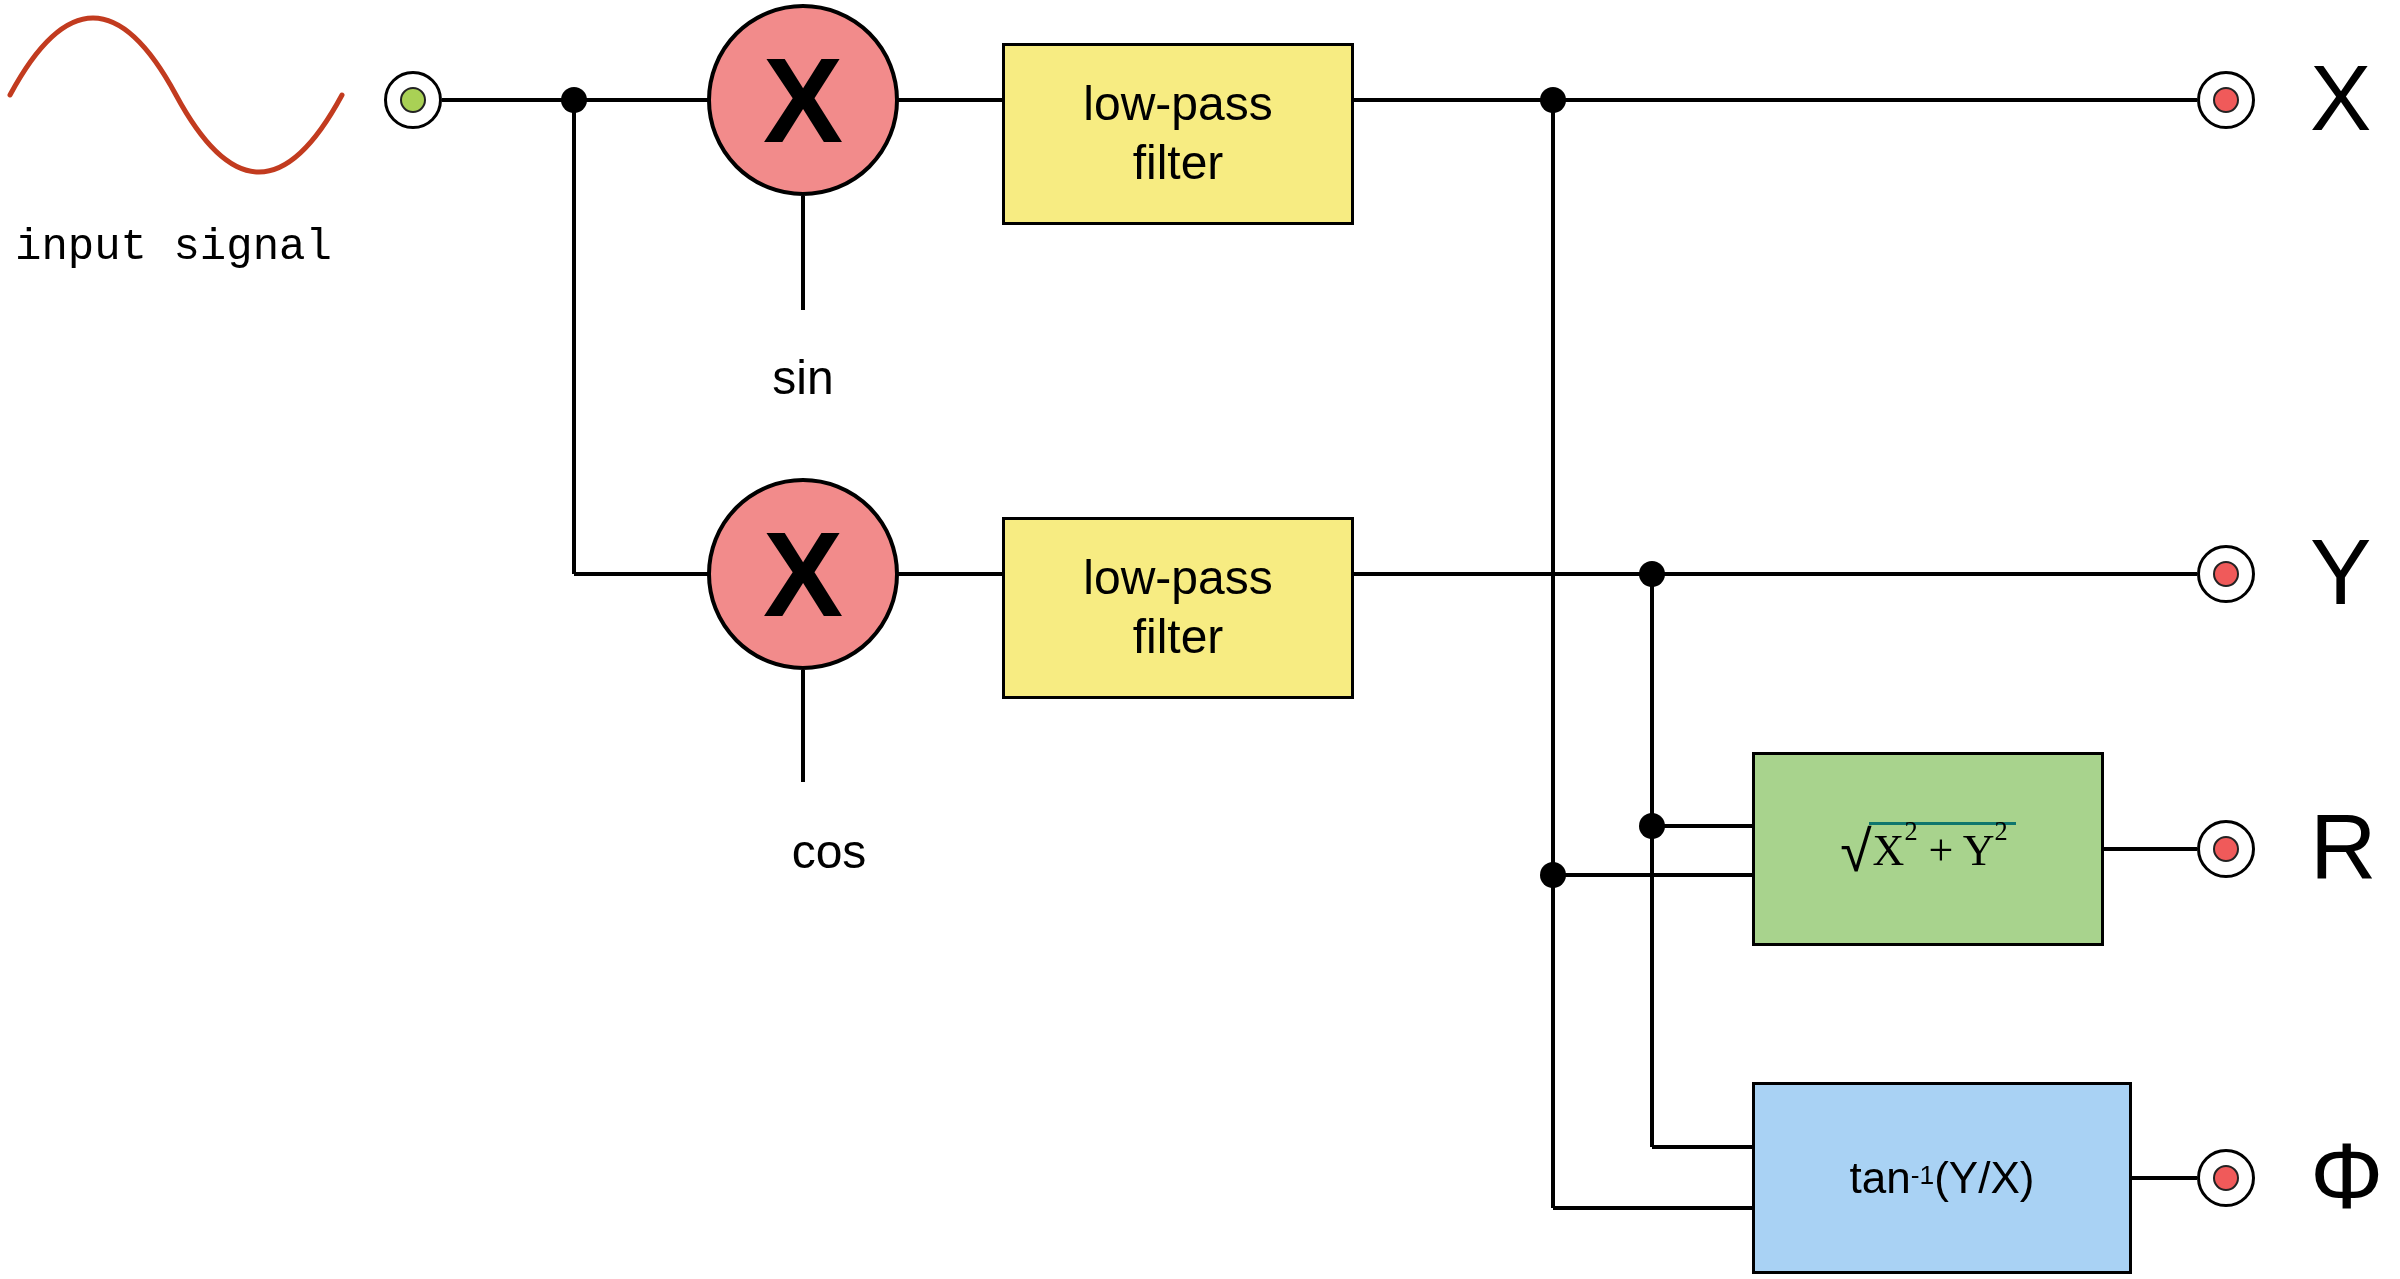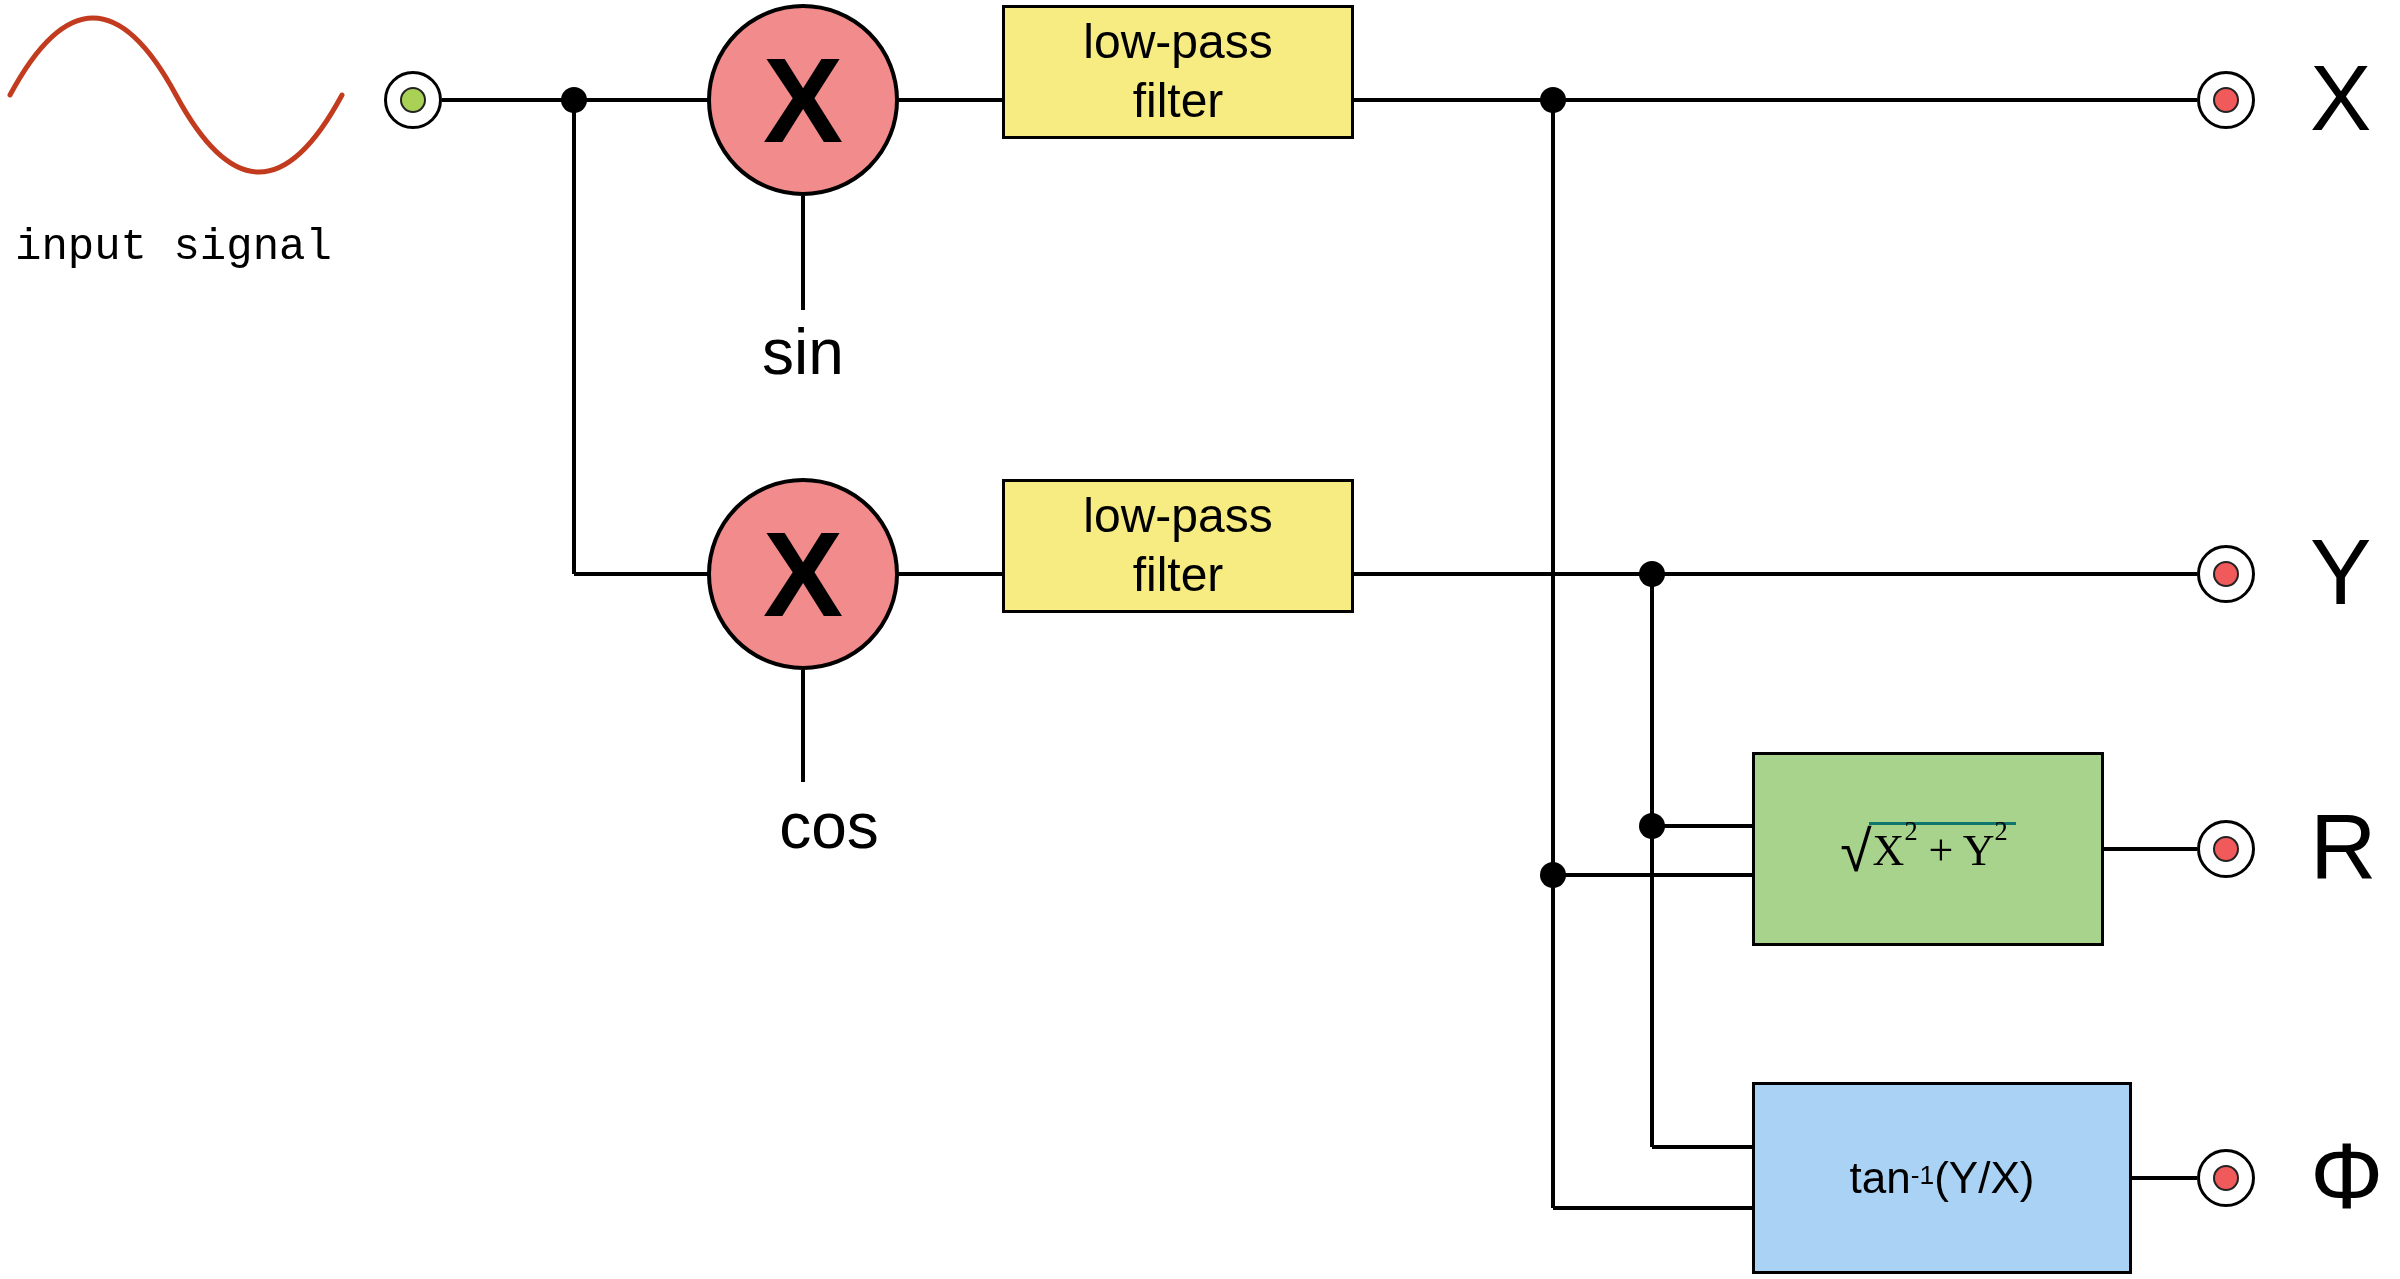--- a/index.html
+++ b/index.html
@@ -25,27 +25,27 @@
   .pin{width:26px;height:26px;border-radius:50%;border:2px solid #222;}
   .pin-in{background:var(--input-dot);}
   .pin-out{background:var(--output-dot);}
 
   .mult{position:absolute;width:192px;height:192px;border-radius:50%;border:4px solid #000;
         background:var(--multiplier-fill);display:flex;align-items:center;justify-content:center;
         transform:translate(-50%,-50%);font-size:120px;font-weight:700;line-height:1;}
 
   .box{position:absolute;border:3px solid #000;display:flex;flex-direction:column;
        align-items:center;justify-content:center;text-align:center;}
-  .box-filter{width:352px;height:134px;background:var(--filter-fill);font-size:48px;line-height:1.22;}
+  .box-filter{width:352px;height:182px;background:var(--filter-fill);font-size:48px;line-height:1.22;margin-top:38px;}
   .box-green{left:1752px;top:752px;width:352px;height:194px;background:var(--magnitude-fill);font-size:44px;}
   .box-blue{left:1752px;top:1082px;width:380px;height:192px;background:var(--phase-fill);font-size:44px;}
 
   .label{position:absolute;white-space:nowrap;}
   .label-input{left:15px;top:222px;font-size:44px;font-family:Liberation Mono, monospace;}
-  .label-trig{font-size:64px;transform:translate(-50%,-50%);}
+  .label-trig{font-size:48px;transform:translate(-50%,-50%);margin-top:25px;}
   .label-out{font-size:92px;transform:translate(0,-50%);line-height:1;}
 
   .formula{display:inline-flex;align-items:baseline;}
   .formula sup{font-size:0.6em;vertical-align:super;line-height:0;position:relative;top:-0.35em;}
   .rad{font-size:1.3em;line-height:0;position:relative;top:0.10em;margin-right:-3px;}
   .vinc{display:inline-block;border-top:3px solid #0f766e;padding:2px 8px 0 4px;line-height:1.1;font-family:Liberation Serif, serif;}
 </style>
 </head>
 <body>
 

